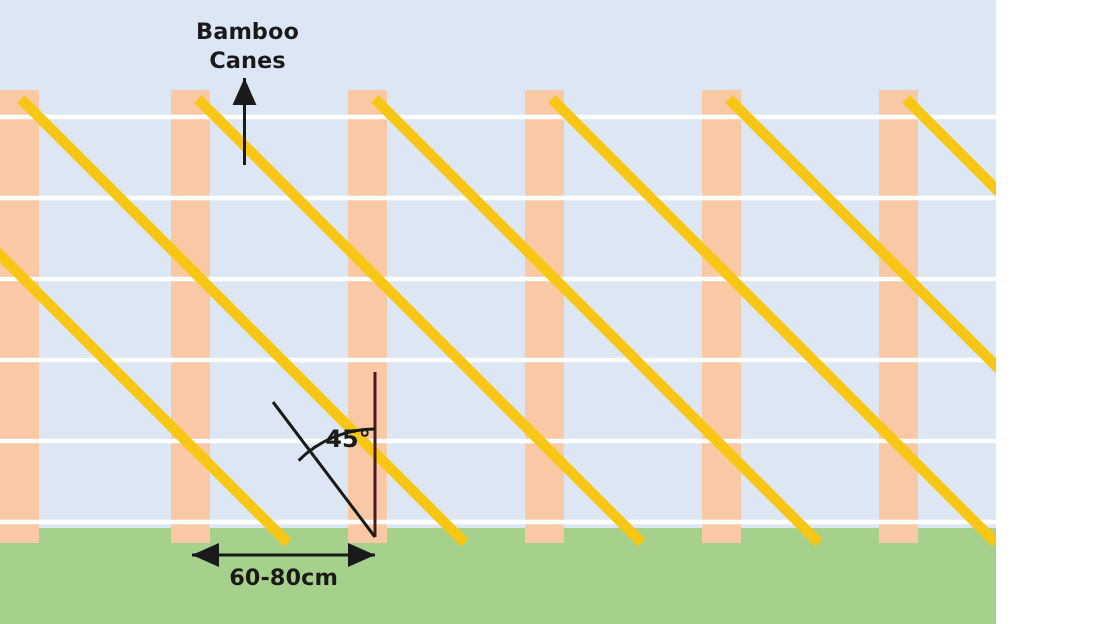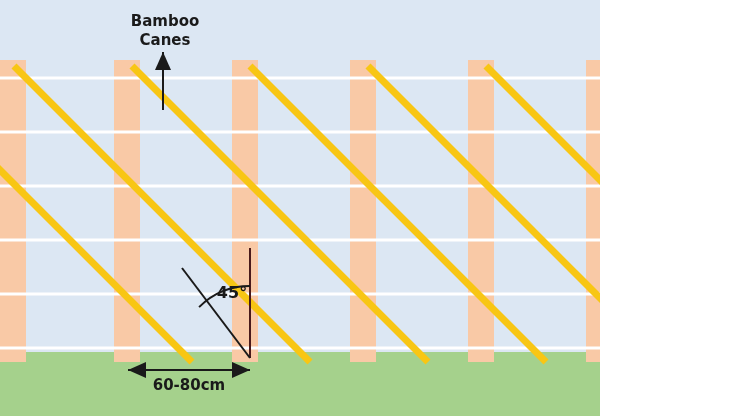--- a/index.html
+++ b/index.html
@@ -2,21 +2,21 @@
 <html><head>
 <meta charset="utf-8">
 <style>
   html, body {
     margin: 0;
     padding: 0;
     background: #ffffff;
   }
   #scene {
     position: relative;
-    width: 600px;
+    width: 664px;
     height: 416px;
     overflow: hidden;
     font-family: "DejaVu Sans", sans-serif;
   }
   #scene svg {
     position: absolute;
     top: 0;
     left: 0;
     display: block;
   }

